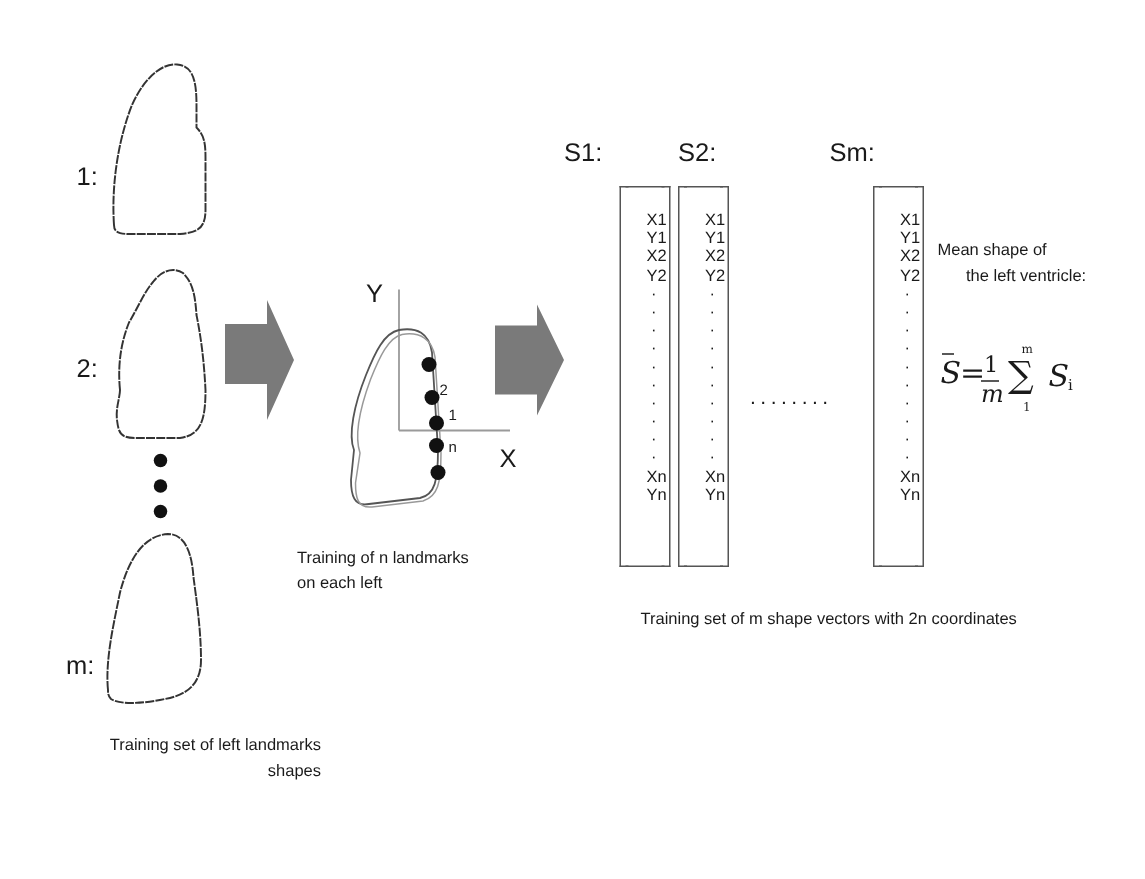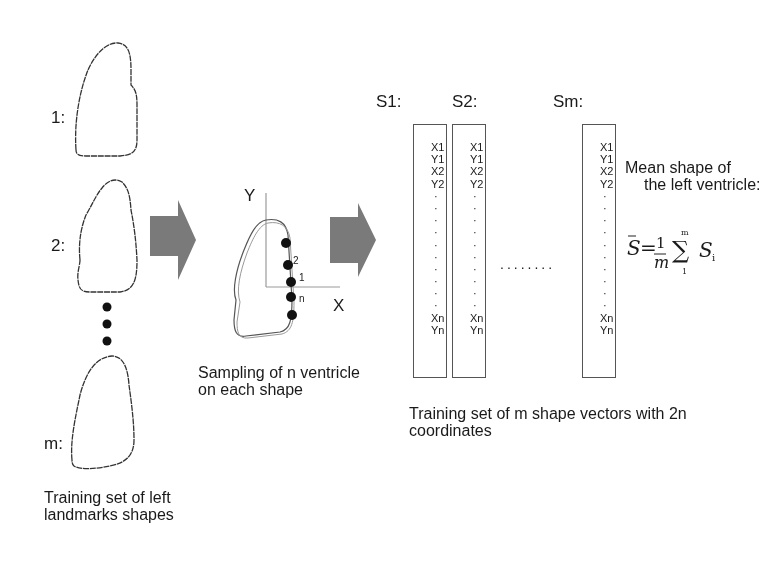--- a/index.html
+++ b/index.html
@@ -1,20 +1,20 @@
 <!DOCTYPE html>
 <html><head>
 <meta charset="utf-8">
 <style>
   html, body { margin: 0; padding: 0; background: #ffffff; }
   body { width: 763px; height: 586px; position: relative; overflow: hidden;
          font-family: "Liberation Sans", sans-serif; color: #1a1a1a; }
   .abs { position: absolute; }
   .lbl { font-size: 17px; }
-  .caption { font-size: 16px; line-height: 17px; }
+  .caption { font-size: 11px; line-height: 17px; text-align: right; }
   .vec { position: absolute; width: 26px; border-top: 1px solid #555; border-bottom: 1px solid #555; }
   .vec::before, .vec::after { content: ""; position: absolute; top: -1px; bottom: -1px; width: 5px; }
   .vec::before { left: -4px; border-left: 1.5px solid #555; border-top: 1px solid #555; border-bottom: 1px solid #555; }
   .vec::after { right: -4px; border-right: 1.5px solid #555; border-top: 1px solid #555; border-bottom: 1px solid #555; }
   .vec .entries { position: absolute; left: 14px; top: 3px; font-size: 11px; line-height: 12.2px; margin-top: 13px; }
   .vec .entries div { height: 12.2px; }
   .vec .dot { font-size: 11px; padding-left: 3px; }
   .formula { font-family: "DejaVu Serif", serif; font-style: italic; }
 </style>
 </head>
@@ -57,22 +57,22 @@
 
   <div class="abs caption" style="left:44px;top:489px;width:170px">Training set of left landmarks shapes</div>
 </div>
 
 <div>
   <span class="abs" style="left:244px;top:186px;font-size:17px">Y</span>
   <span class="abs" style="left:333px;top:296px;font-size:17px">X</span>
   <span class="abs" style="left:293px;top:255px;font-size:10px">2</span>
   <span class="abs" style="left:299px;top:272px;font-size:10px">1</span>
   <span class="abs" style="left:299px;top:293px;font-size:10px">n</span>
-  <div class="abs caption" style="left:198px;top:364px">Sampling of n ventricle</div>
-  <div class="abs caption" style="left:198px;top:381px">on each shape</div>
+  <div class="abs caption" style="left:198px;top:364px">Training of n landmarks</div>
+  <div class="abs caption" style="left:198px;top:381px">on each left</div>
 </div>
 
 <div>
   <span class="abs lbl" style="left:376px;top:92px">S1:</span>
   <span class="abs lbl" style="left:452px;top:92px">S2:</span>
   <span class="abs lbl" style="left:553px;top:92px">Sm:</span>
 
   <div class="vec" style="left:417px;top:124px;height:252px">
     <div class="entries">
       <div>X1</div>
@@ -131,21 +131,21 @@
         <div class="dot">·</div>
         <div class="dot">·</div>
         <div class="dot">·</div>
       <div class="dot">·</div>
         <div class="dot">·</div>
       <div>Xn</div>
         <div>Yn</div>
     </div>
   </div>
 
-  <div class="abs caption" style="left:409px;top:405px">Training set of m shape vectors with 2n coordinates</div>
+  <div class="abs caption" style="left:427px;top:405px">Training set of m shape vectors with 2n coordinates</div>
 </div>
 
 <div>
   <div class="abs caption" style="left:625px;top:159px">Mean shape of</div>
   <div class="abs caption" style="left:644px;top:176px">the left ventricle:</div>
 
   <div>
     <span class="abs formula" style="left:627px;top:236px;font-size:20px">S</span>
     <span class="abs formula" style="left:640px;top:236px;font-size:20px;font-style:normal">=</span>
     <span class="abs formula" style="left:656px;top:234px;font-size:15px;font-style:normal">1</span>

